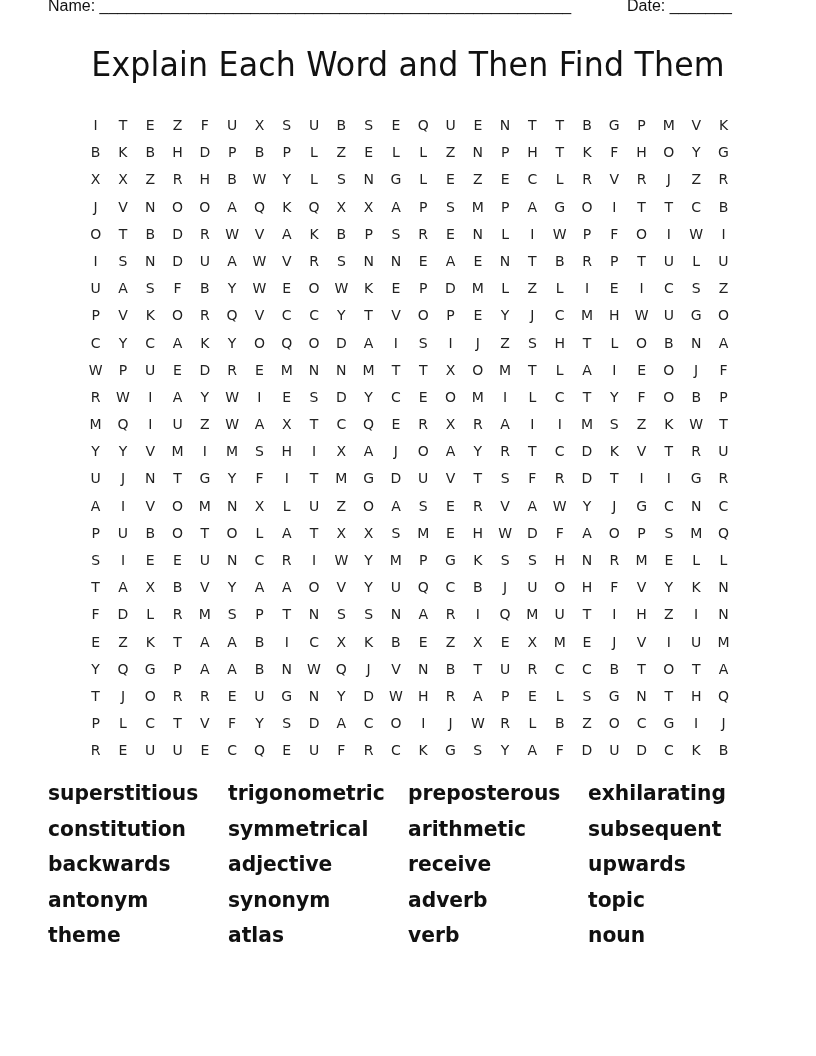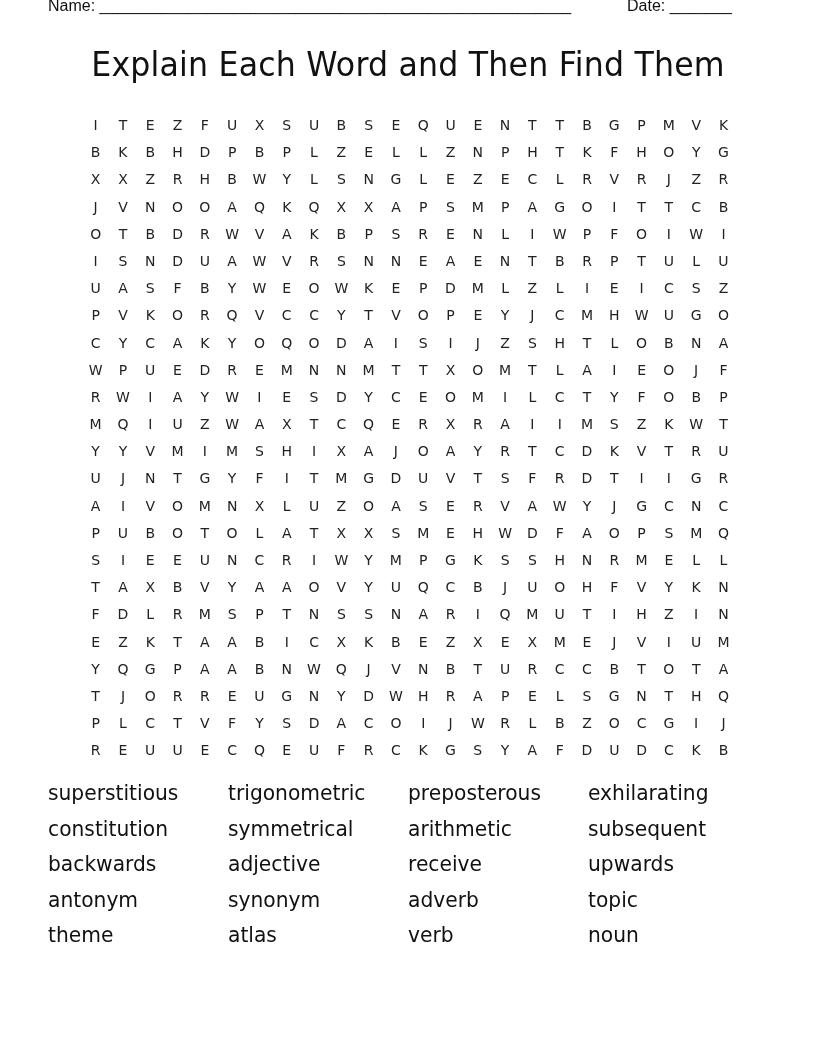--- a/index.html
+++ b/index.html
@@ -2,21 +2,21 @@
 <html><head>
 <meta charset="utf-8">
 <style>
   html, body { margin:0; padding:0; background:#fff; }
   body { width:816px; height:1056px; position:relative; overflow:hidden; color:#111; }
   .hdr { position:absolute; top:-3px; left:48px; font-family:"Liberation Sans", sans-serif; font-size:16px; color:#111; white-space:nowrap; }
   .hdr-date { left:627px; }
   .title { position:absolute; top:44px; left:0; width:816px; text-align:center; font-family:"DejaVu Sans", sans-serif; font-size:34px; transform:scaleX(0.93); letter-spacing:0.2px; color:#111; }
   .grid { position:absolute; left:82px; top:112px; display:grid; grid-template-columns:repeat(24, 27.3px); grid-auto-rows:27.2px; }
   .cell { font-family:"DejaVu Sans", sans-serif; font-size:14px; text-align:center; line-height:27.2px; color:#222; }
-  .words { position:absolute; left:48px; top:780px; display:grid; grid-template-columns:180px 180px 180px 180px; grid-auto-rows:35.5px; }
+  .words { position:absolute; left:48px; top:780px; display:grid; grid-template-columns:180px 180px 180px 180px; grid-auto-rows:35.5px;font-weight:bold; }
   .word { font-family:"DejaVu Sans", sans-serif; font-size:22px; transform:scaleX(0.92); transform-origin:left center; white-space:nowrap; color:#111; }
 </style>
 </head>
 <body>
 
 <div class="hdr">Name: _____________________________________________________</div>
 <div class="hdr hdr-date">Date: _______</div>
 
 <div class="title">Explain Each Word and Then Find Them</div>
 

